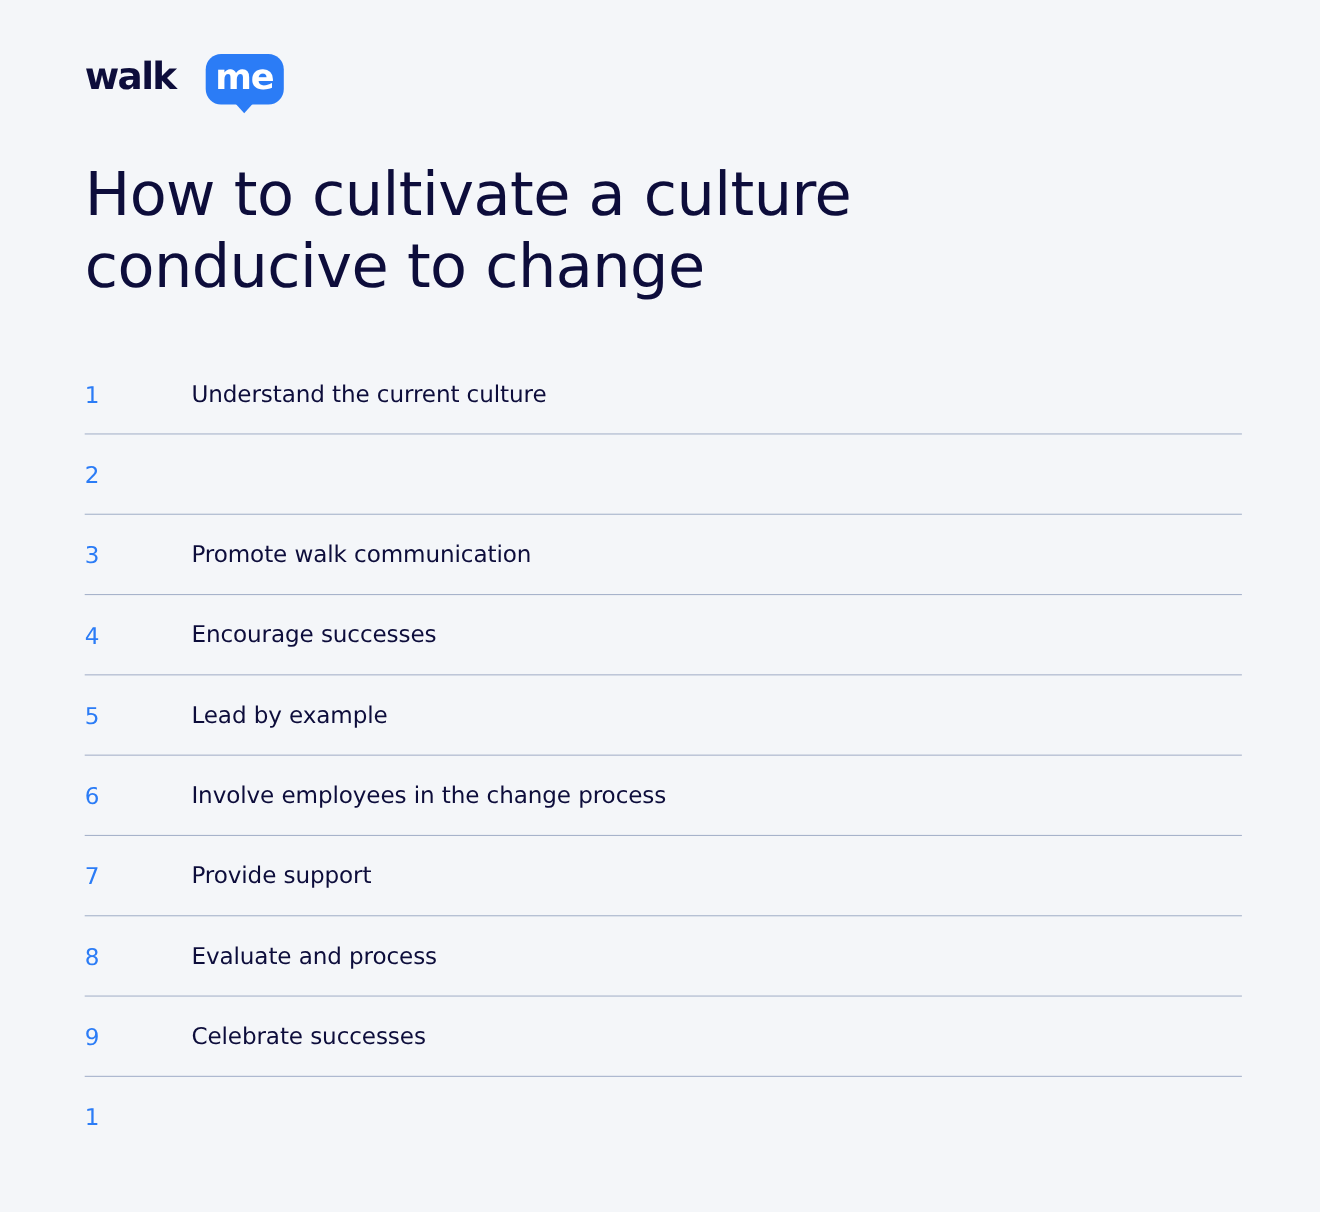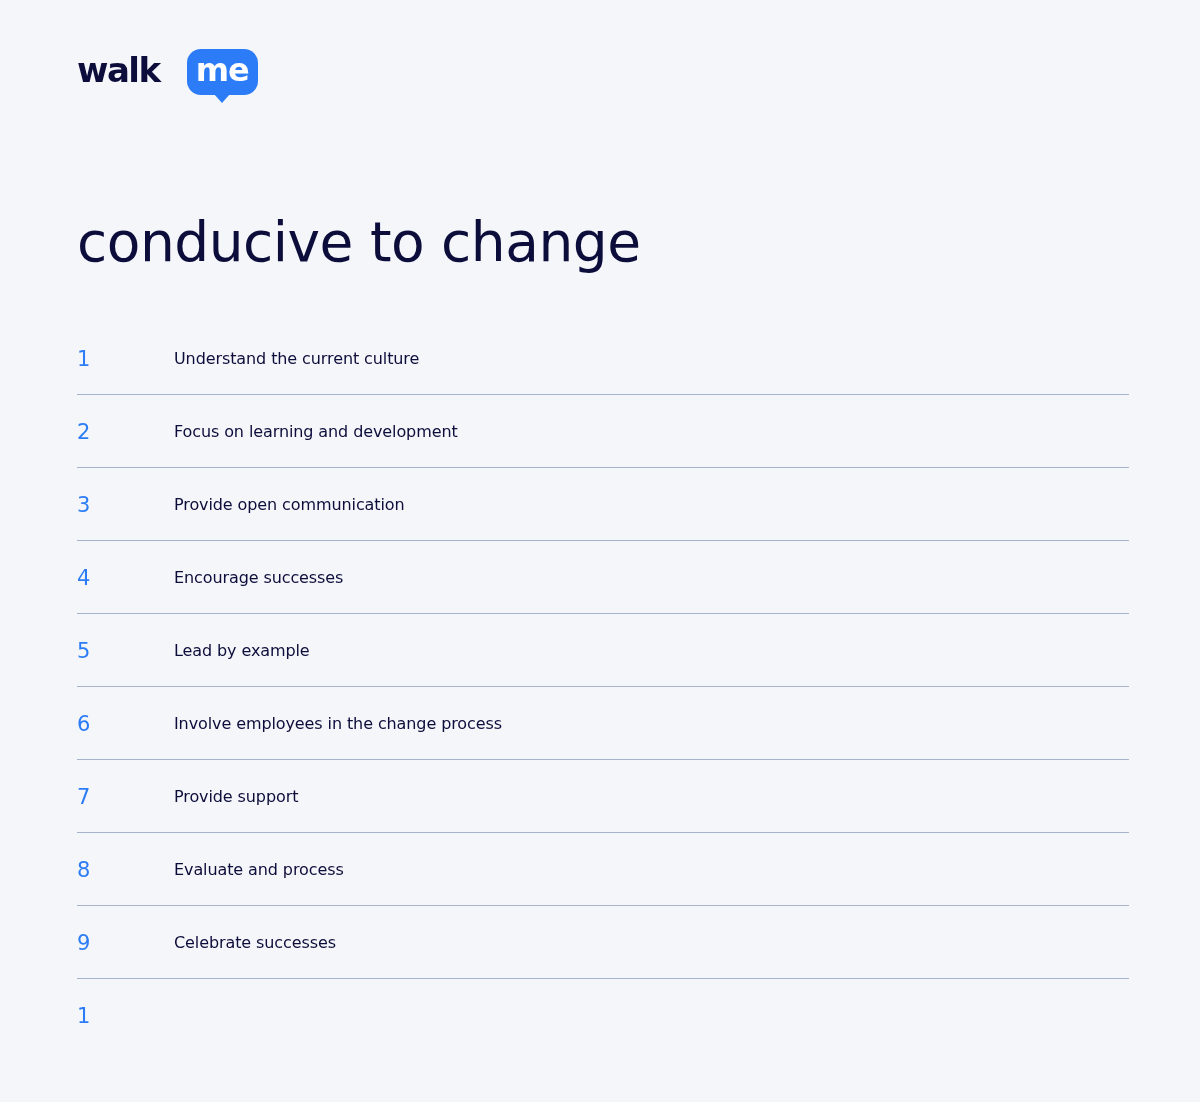--- a/index.html
+++ b/index.html
@@ -59,50 +59,49 @@
       height: 72px; border-bottom: 1px solid #a7b3cb;
       display: flex; align-items: center;
       position: relative;
     }
     .row:last-child { border-bottom: none; }
     .num {
       width: 97px; color: #2b7cf6; font-size: 21px;
       padding-top: 1px;
     }
     .label {
-      font-size: 16px; color: #0d0d3b; letter-spacing: -0.1px;
+      font-size: 21px; color: #0d0d3b; letter-spacing: -0.1px;
     }
   </style>
 </head>
 <body>
 
 <div class="logo">
   <span class="logo-walk">walk</span>
   <span class="logo-bubble">
     <span class="logo-me">me</span>
   </span>
 </div>
 
 <h1 class="title">
-  <br>
+  <span>How to cultivate a culture</span><br>
   <span>conducive to change</span>
 </h1>
 
 <ul class="list">
   <li class="row">
     <span class="num">1</span>
     <span class="label">Understand the current culture</span>
   </li>
   <li class="row">
     <span class="num">2</span>
-    <span class="label">Focus on learning and development</span>
   </li>
   <li class="row">
     <span class="num">3</span>
-    <span class="label">Provide open communication</span>
+    <span class="label">Promote walk communication</span>
   </li>
   <li class="row">
     <span class="num">4</span>
     <span class="label">Encourage successes</span>
   </li>
   <li class="row">
     <span class="num">5</span>
     <span class="label">Lead by example</span>
   </li>
   <li class="row">

